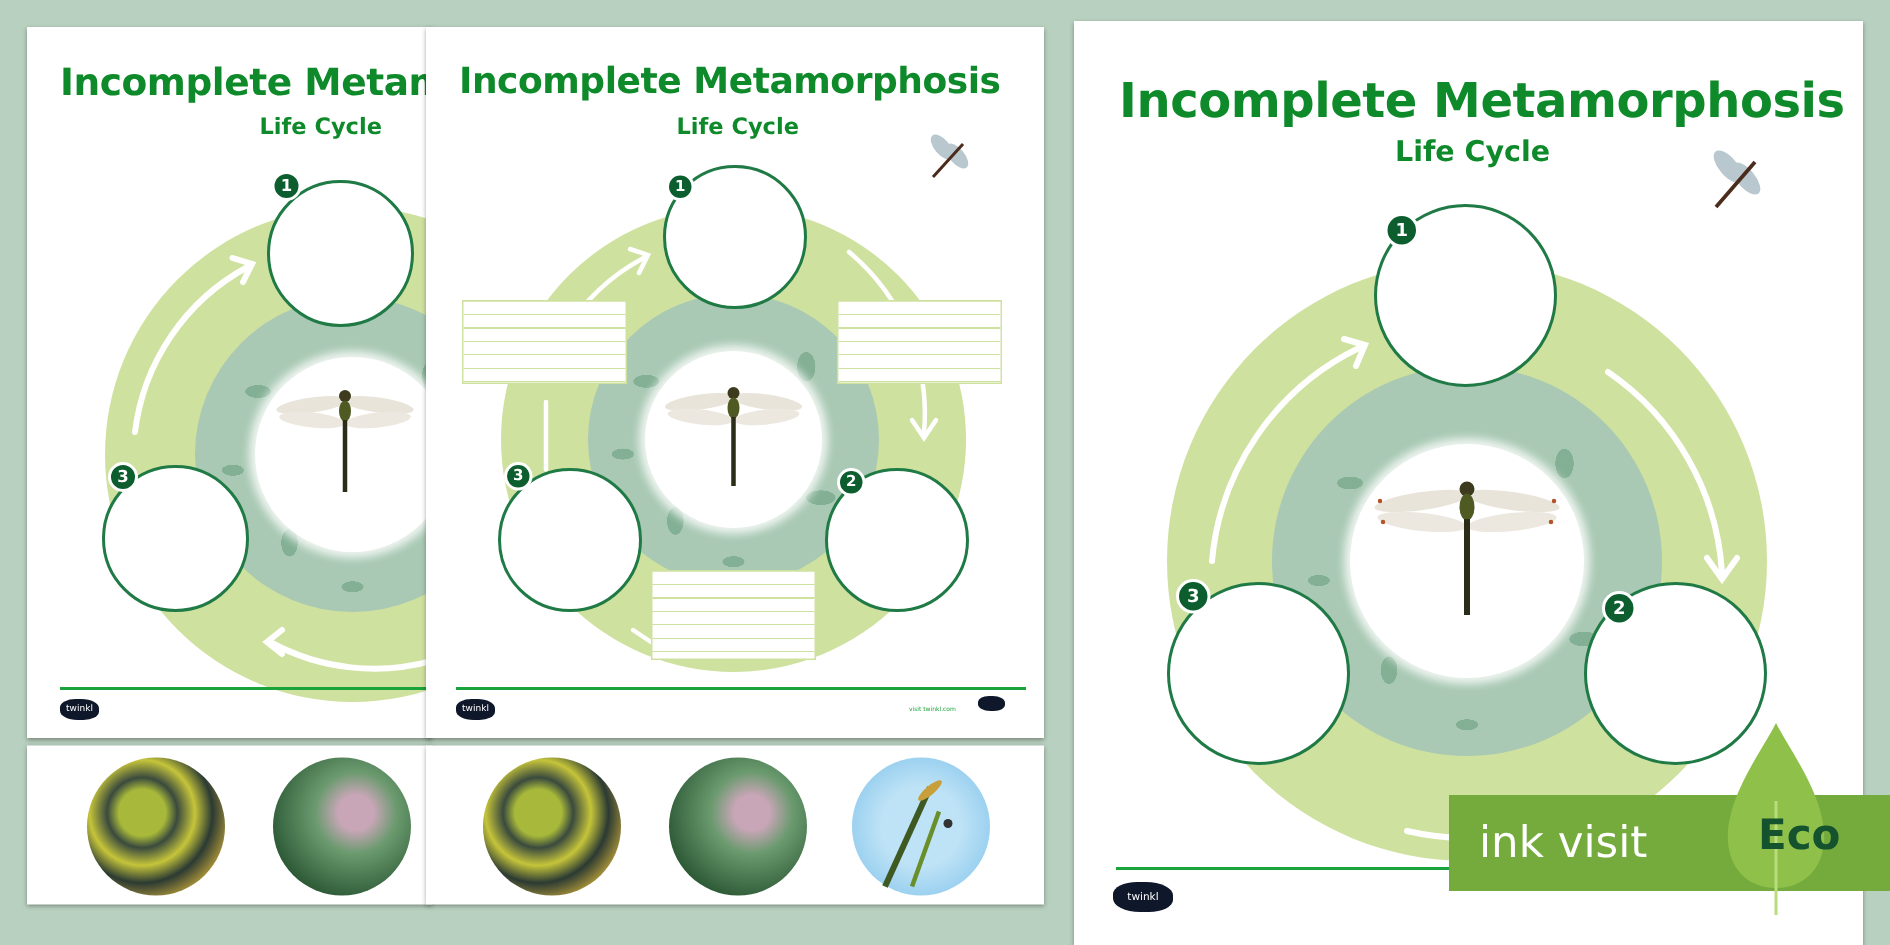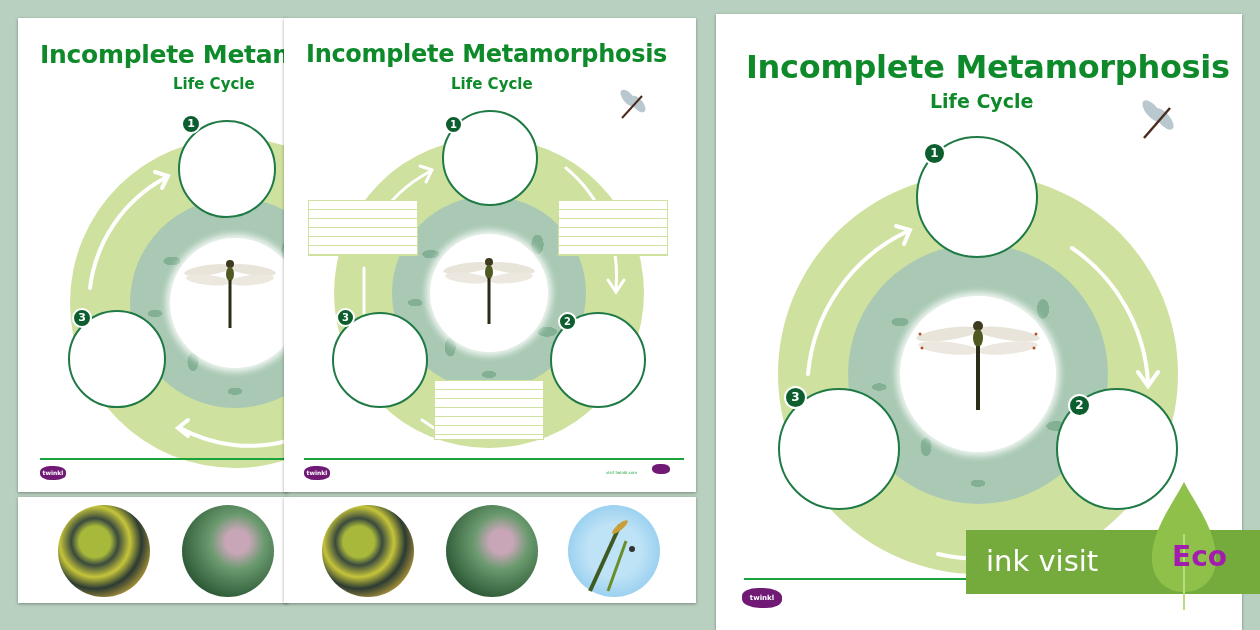--- a/index.html
+++ b/index.html
@@ -16,26 +16,26 @@
       radial-gradient(ellipse 16px 8px at 80% 70%, rgba(60,130,90,.35) 60%, transparent 62%),
       radial-gradient(ellipse 9px 15px at 30% 78%, rgba(60,130,90,.35) 60%, transparent 62%),
       radial-gradient(ellipse 12px 6px at 12% 55%, rgba(60,130,90,.35) 60%, transparent 62%),
       radial-gradient(ellipse 12px 6px at 50% 92%, rgba(60,130,90,.35) 60%, transparent 62%);}
   .center{position:absolute;border-radius:50%;background:#fff;box-shadow:0 0 6px 4px rgba(255,255,255,.8);}
   .stage{position:absolute;border-radius:50%;background:#fff;border:2px solid #1f7a45;box-sizing:border-box;}
   .num{position:absolute;border-radius:50%;background:#0d5e2e;color:#fff;font-weight:bold;text-align:center;font-family:"DejaVu Sans",sans-serif;border:2px solid #fff;box-sizing:content-box;}
   .linesbox{position:absolute;background:#fff;border:1px solid #cfe19f;box-sizing:border-box;
     background-image:repeating-linear-gradient(to bottom, transparent 0 8px, #cfe19f 8px 9px);}
   .footer-line{position:absolute;height:2px;background:#1aa33a;}
-  .twinkl{position:absolute;background:#701a75;border-radius:40% 45% 40% 45%;color:#fff;font-size:6px;font-weight:bold;text-align:center;}
+  .twinkl{position:absolute;background:#0f172a;border-radius:40% 45% 40% 45%;color:#fff;font-size:6px;font-weight:normal;text-align:center;}
   .thumb{position:absolute;border-radius:50%;}
   .eco{position:absolute;left:966px;top:530px;width:294px;height:64px;background:#75ab3d;}
   .eco-text{position:absolute;left:20px;top:14px;color:#fff;font-family:"DejaVu Sans",sans-serif;font-size:29px;}
   .leaf{position:absolute;left:1150px;top:482px;width:68px;height:128px;}
-  .eco-label{position:absolute;left:1172px;top:540px;color:#a21caf;font-family:"DejaVu Sans",sans-serif;font-weight:bold;font-size:28px;}
+  .eco-label{position:absolute;left:1172px;top:540px;color:#14532d;font-family:"DejaVu Sans",sans-serif;font-weight:bold;font-size:28px;}
 </style>
 </head>
 <body>
 
 <div class="page" style="left:18px;top:18px;width:270px;height:474px;">
   <div class="title" style="left:22px;top:22px;font-size:25px;">Incomplete Metam</div>
   <div class="subtitle" style="left:155px;top:57px;font-size:15px;">Life Cycle</div>
 
   <div class="ring" style="left:52px;top:120px;width:330px;height:330px;"></div>
   <div class="leafring" style="left:112px;top:180px;width:210px;height:210px;"></div>

